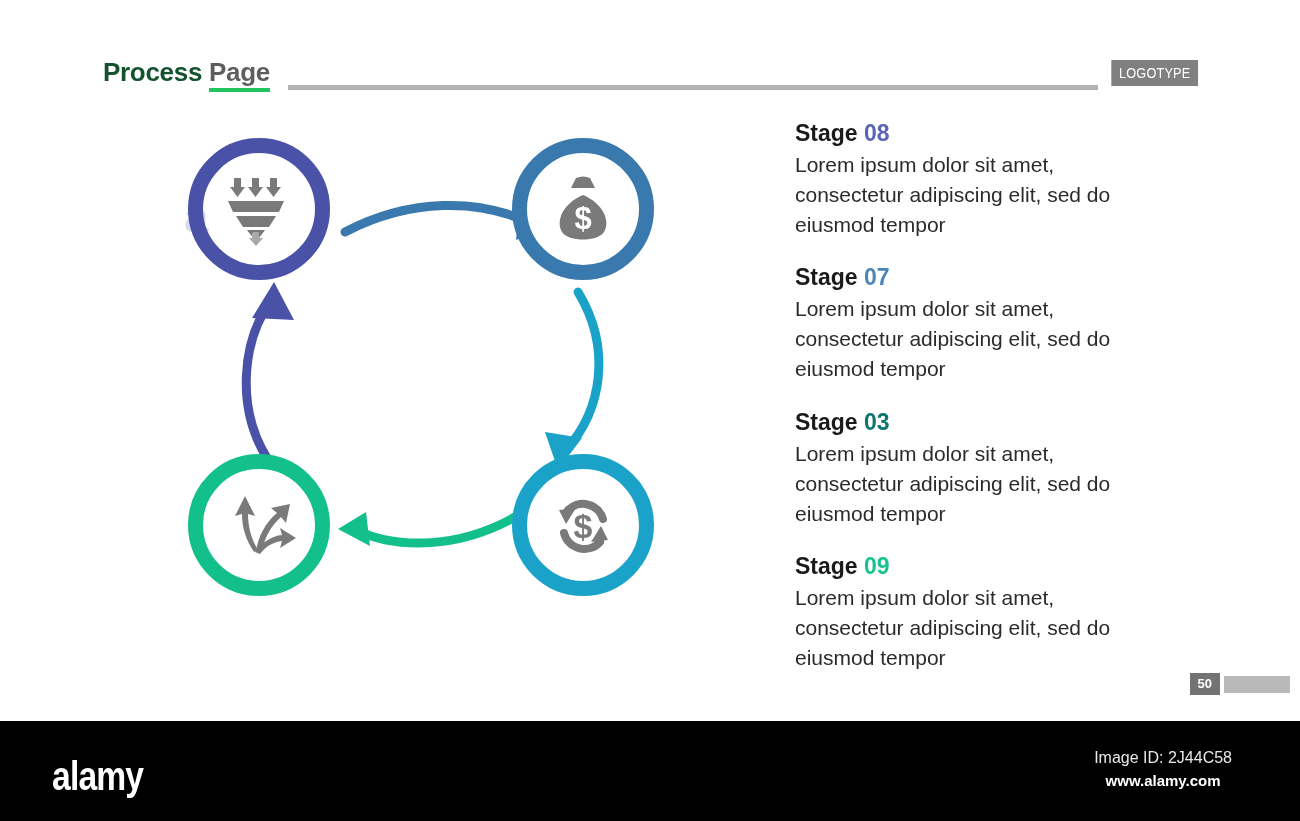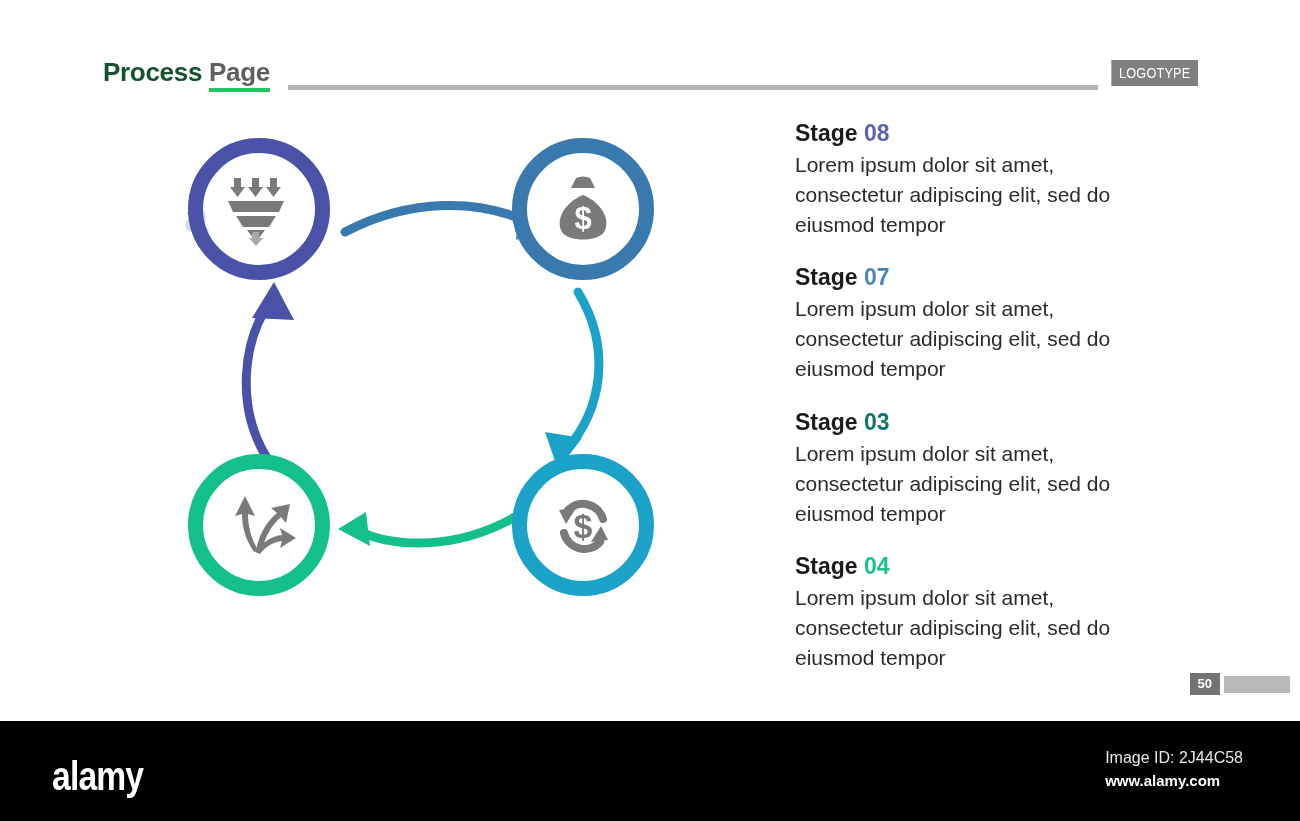--- a/index.html
+++ b/index.html
@@ -138,22 +138,22 @@
     left: 52px; top: 32px;
     color: #ffffff;
     font-size: 41px;
     font-weight: bold;
     letter-spacing: -1px;
     transform: scaleX(0.82);
     transform-origin: left center;
   }
   .footer-right {
     position: absolute;
-    right: 57px; top: 28px;
-    text-align: left;
+    right: 68px; top: 28px;
+    text-align: center;
   }
   .image-id {
     color: #e8e8e8;
     font-size: 16px;
     margin-bottom: 5px;
   }
   .alamy-url {
     color: #ffffff;
     font-size: 15px;
     font-weight: bold;
@@ -283,21 +283,21 @@
       <div class="stage-title">
         <span>Stage</span>
         <span class="stage-num" style="color:#0f766e">03</span>
       </div>
       <div class="stage-body">Lorem ipsum dolor sit amet, consectetur adipiscing elit, sed do eiusmod tempor</div>
     </div>
 
     <div class="stage">
       <div class="stage-title">
         <span>Stage</span>
-        <span class="stage-num" style="color:#17c28d">04</span>
+        <span class="stage-num" style="color:#17c28d">09</span>
       </div>
       <div class="stage-body">Lorem ipsum dolor sit amet, consectetur adipiscing elit, sed do eiusmod tempor</div>
     </div>
   </div>
 
   <div class="pagenum-wrap">
     <div class="pagenum">50</div>
     <div class="pagebar"></div>
   </div>
 

